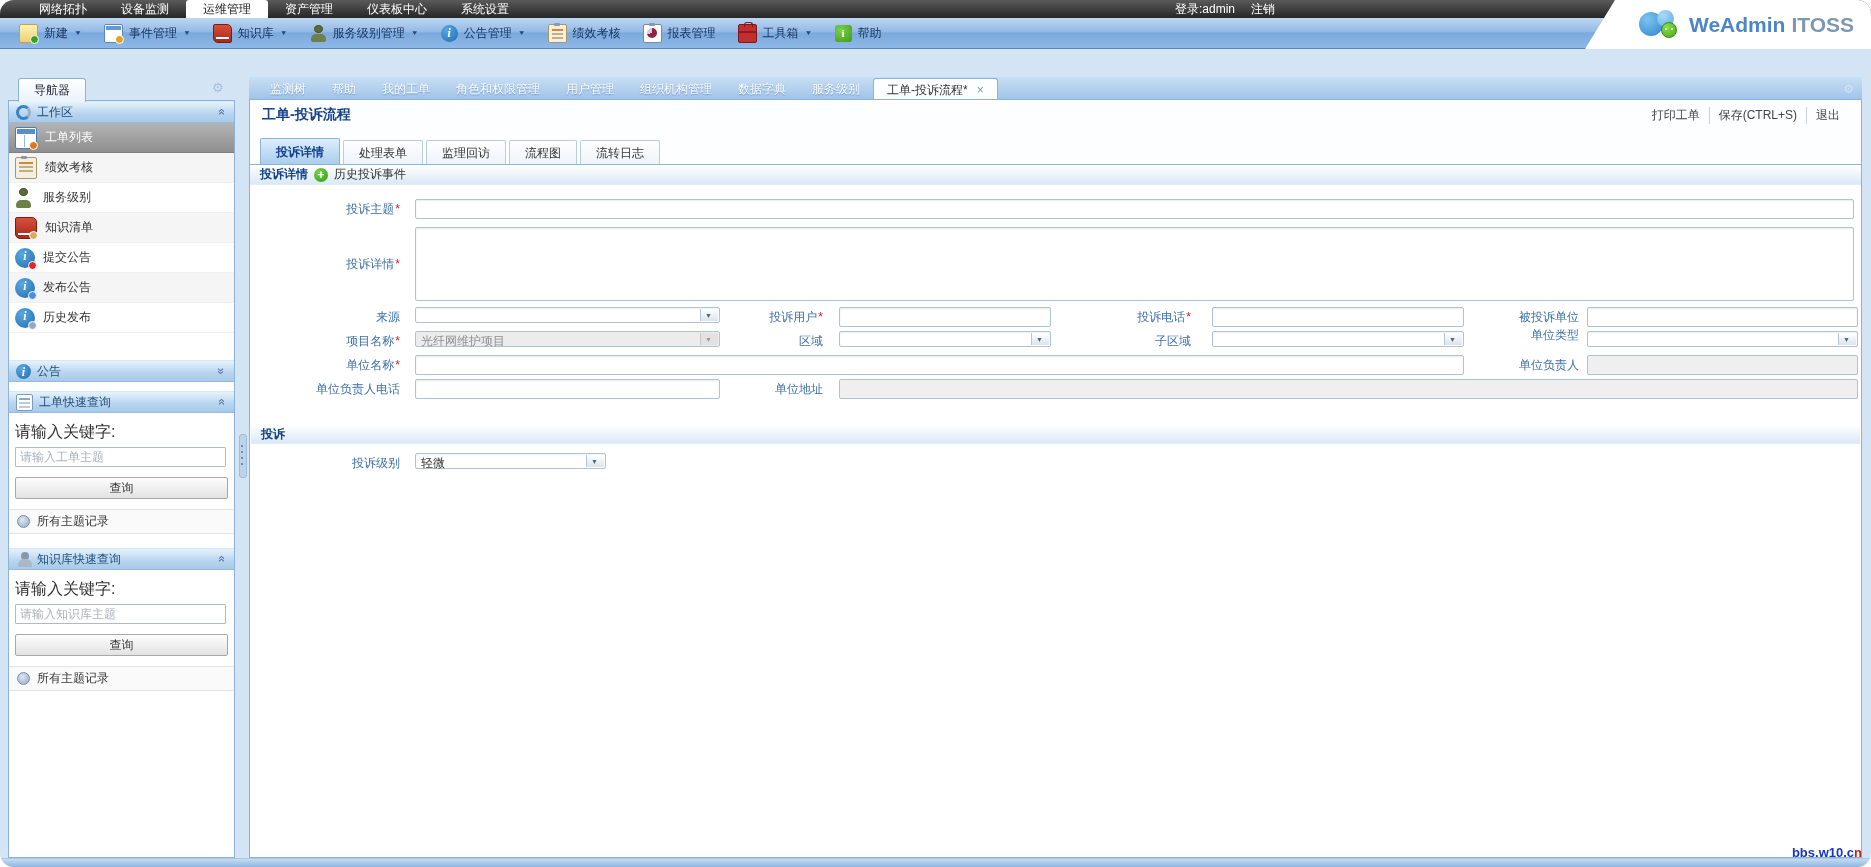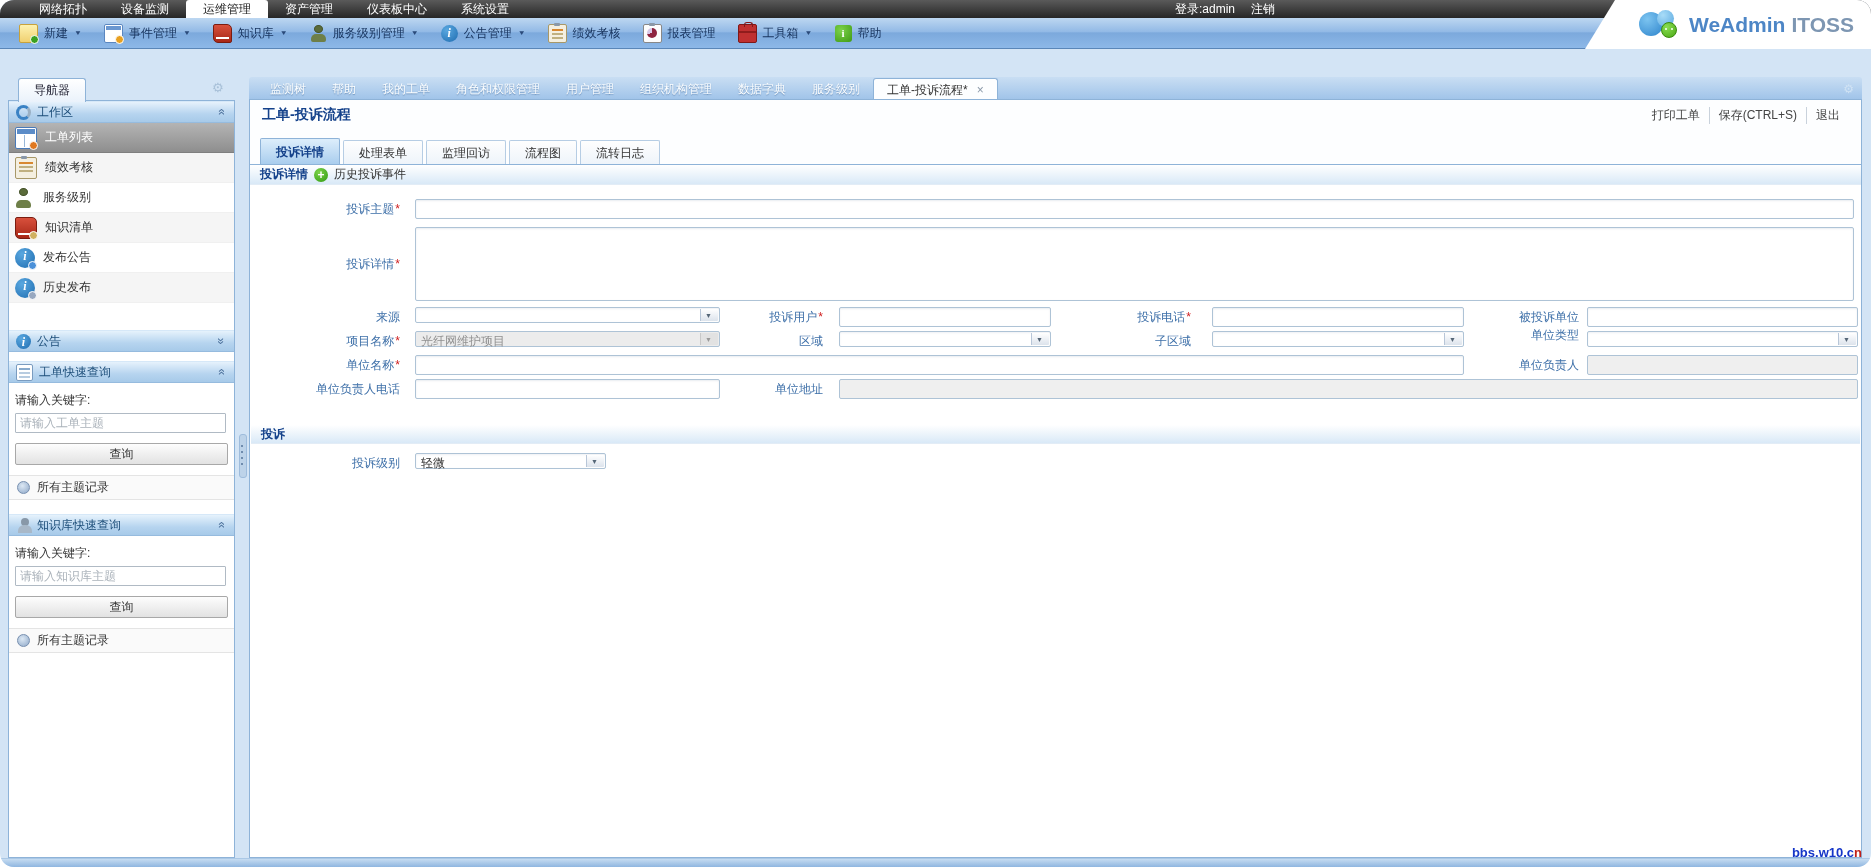--- a/index.html
+++ b/index.html
@@ -74,21 +74,21 @@
   .i-table{background:#fff;border:1px solid #4a7ab8;border-radius:2px;}
   .i-table::before{content:"";position:absolute;left:1px;right:1px;top:1px;height:5px;background:#5b8cc8;}
   .i-table::after{content:"";position:absolute;left:8px;top:7px;bottom:1px;width:1px;background:#9ab8d8;}
   .i-table .badge{background:#e07820;}
   .i-doc{background:#fff;border:1px solid #7a9cc0;border-radius:2px;}
   .i-doc::before{content:"";position:absolute;left:2px;top:3px;right:2px;height:2px;background:#88aacc;box-shadow:0 4px 0 #b8cce0,0 8px 0 #b8cce0;}
   .i-person{background:transparent;}
   .i-person::before{content:"";position:absolute;left:5px;top:0;width:8px;height:8px;border-radius:50%;background:#8898a8;}
   .i-person::after{content:"";position:absolute;left:2px;bottom:0;width:14px;height:8px;border-radius:6px 6px 0 0;background:#a8b8c8;}
   .b-red{background:#d23030;} .b-amber{background:#e8a020;} .b-blue{background:#4a90d9;} .b-gray{background:#98a8c0;} .b-green{background:#3aa020;}
-  .kw-label{margin:9px 6px 4px 6px;font-size:12px;color:#333;}
+  .kw-label{margin:9px 6px 4px 6px;font-size:16px;color:#333;}
   .qinput{display:block;margin:2px 6px 0 6px;width:201px;height:18px;border:1px solid #b0bac4;border-radius:1px;padding:0 4px;font-size:12px;color:#333;background:#fff;}
   .qinput::placeholder{color:#aab2ba;}
   .qbtn{display:block;margin:10px 6px 0 6px;width:213px;height:22px;background:linear-gradient(#fdfdfd,#e2e2e2);border:1px solid #a8a8a8;border-radius:2px;font-size:12px;color:#333;cursor:pointer;font-family:inherit;}
   .allrec{margin-top:10px;height:25px;border-top:1px solid #e4e4e4;border-bottom:1px solid #e4e4e4;background:#fafafa;display:flex;align-items:center;gap:7px;padding:0 8px;font-size:12px;color:#333;cursor:pointer;box-sizing:border-box;}
   .i-clock{width:13px;height:13px;border-radius:50%;background:radial-gradient(circle at 40% 35%,#dce8f4,#8fa8c8);border:1px solid #7890b0;box-sizing:border-box;flex:none;}
   .spacer27{height:27px;} .spacer9{height:9px;} .spacer14{height:14px;}
 
   
   .splitter{position:absolute;left:238px;top:100px;width:9px;height:758px;}
   .splitter .handle{position:absolute;left:1px;top:44%;width:6px;height:42px;background:#bdd3e9;border:1px solid #9ebcdc;border-radius:3px;cursor:col-resize;}
@@ -247,20 +247,26 @@
         <span>服务级别</span>
       </li>
       <li>
         <span class="icn i-book">
             <span class="badge b-amber"></span>
           </span>
         <span>知识清单</span>
       </li>
       <li>
         <span class="icn i-info">
+            <span class="badge b-red"></span>
+          </span>
+        <span>提交公告</span>
+      </li>
+      <li>
+        <span class="icn i-info">
             <span class="badge b-blue"></span>
           </span>
         <span>发布公告</span>
       </li>
       <li>
         <span class="icn i-info">
             <span class="badge b-gray"></span>
           </span>
         <span>历史发布</span>
       </li>

